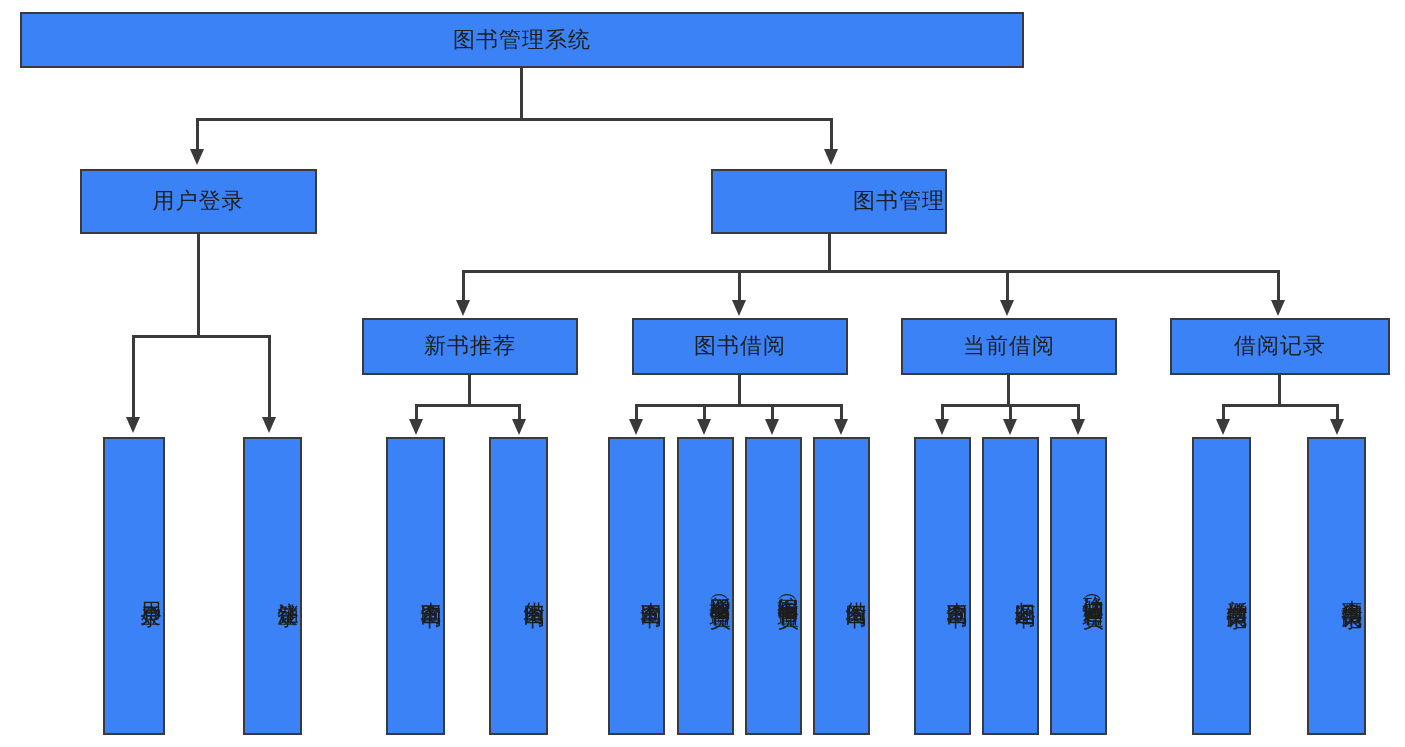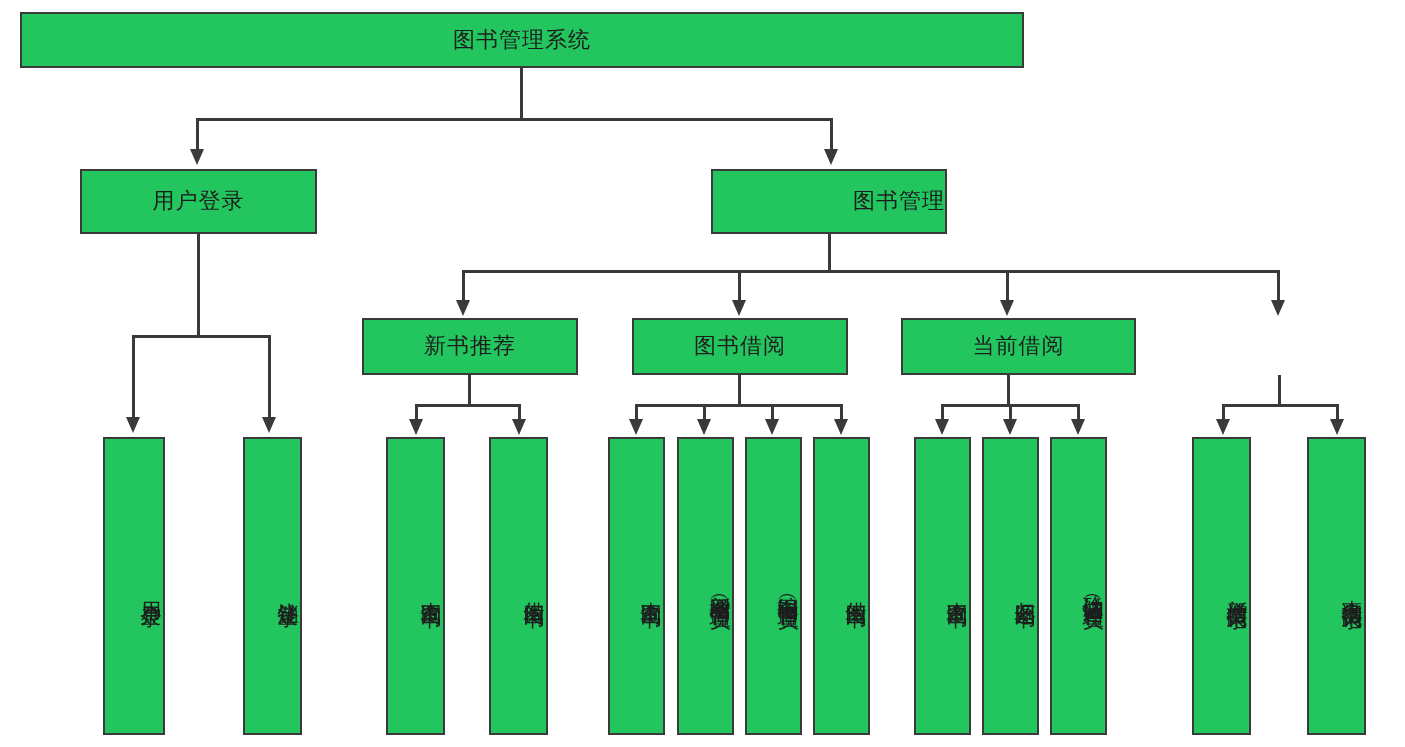--- a/index.html
+++ b/index.html
@@ -16,21 +16,21 @@
     width: 1405px;
     height: 747px;
     background: #ffffff;
     overflow: hidden;
   }
   
   .node {
     position: absolute;
     box-sizing: border-box;
     border: 2px solid #3a3a3a;
-    background: #22c55e;
+    background: #3b82f6;
     display: flex;
     align-items: center;
     justify-content: center;
     color: #1d1d1d;
   }
   .node.horiz {
     font-size: 22px;
     letter-spacing: 1px;
     line-height: 1.2;
     text-align: center;
@@ -119,22 +119,25 @@
   <div class="arrow" style="left:1000px; top:300px;"></div>
   <div class="edge v" style="left:1277px; top:270px; width:3px; height:32px;"></div>
   <div class="arrow" style="left:1271px; top:300px;"></div>
 
   <div class="node horiz" style="left:362px; top:318px; width:216px; height:57px;">
     <span>新书推荐</span>
   </div>
   <div class="node horiz" style="left:632px; top:318px; width:216px; height:57px;">
     <span>图书借阅</span>
   </div>
-  <div class="node horiz" style="left:901px; top:318px; width:235px; height:57px;text-align:center;">
+  <div class="node horiz" style="left:901px; top:318px; width:216px; height:57px;text-align:center;">
     <span>当前借阅</span>
+  </div>
+  <div class="node horiz" style="left:1170px; top:318px; width:220px; height:57px;">
+    <span>借阅记录</span>
   </div>
 
   <div class="edge v" style="left:468px; top:375px; width:3px; height:29px;"></div>
   <div class="edge h" style="left:415px; top:404px; width:106px; height:3px;"></div>
   <div class="edge v" style="left:415px; top:404px; width:3px; height:17px;"></div>
   <div class="arrow" style="left:409px; top:419px;"></div>
   <div class="edge v" style="left:518px; top:404px; width:3px; height:17px;"></div>
   <div class="arrow" style="left:512px; top:419px;"></div>
 
   <div class="edge v" style="left:738px; top:375px; width:3px; height:29px;"></div>

